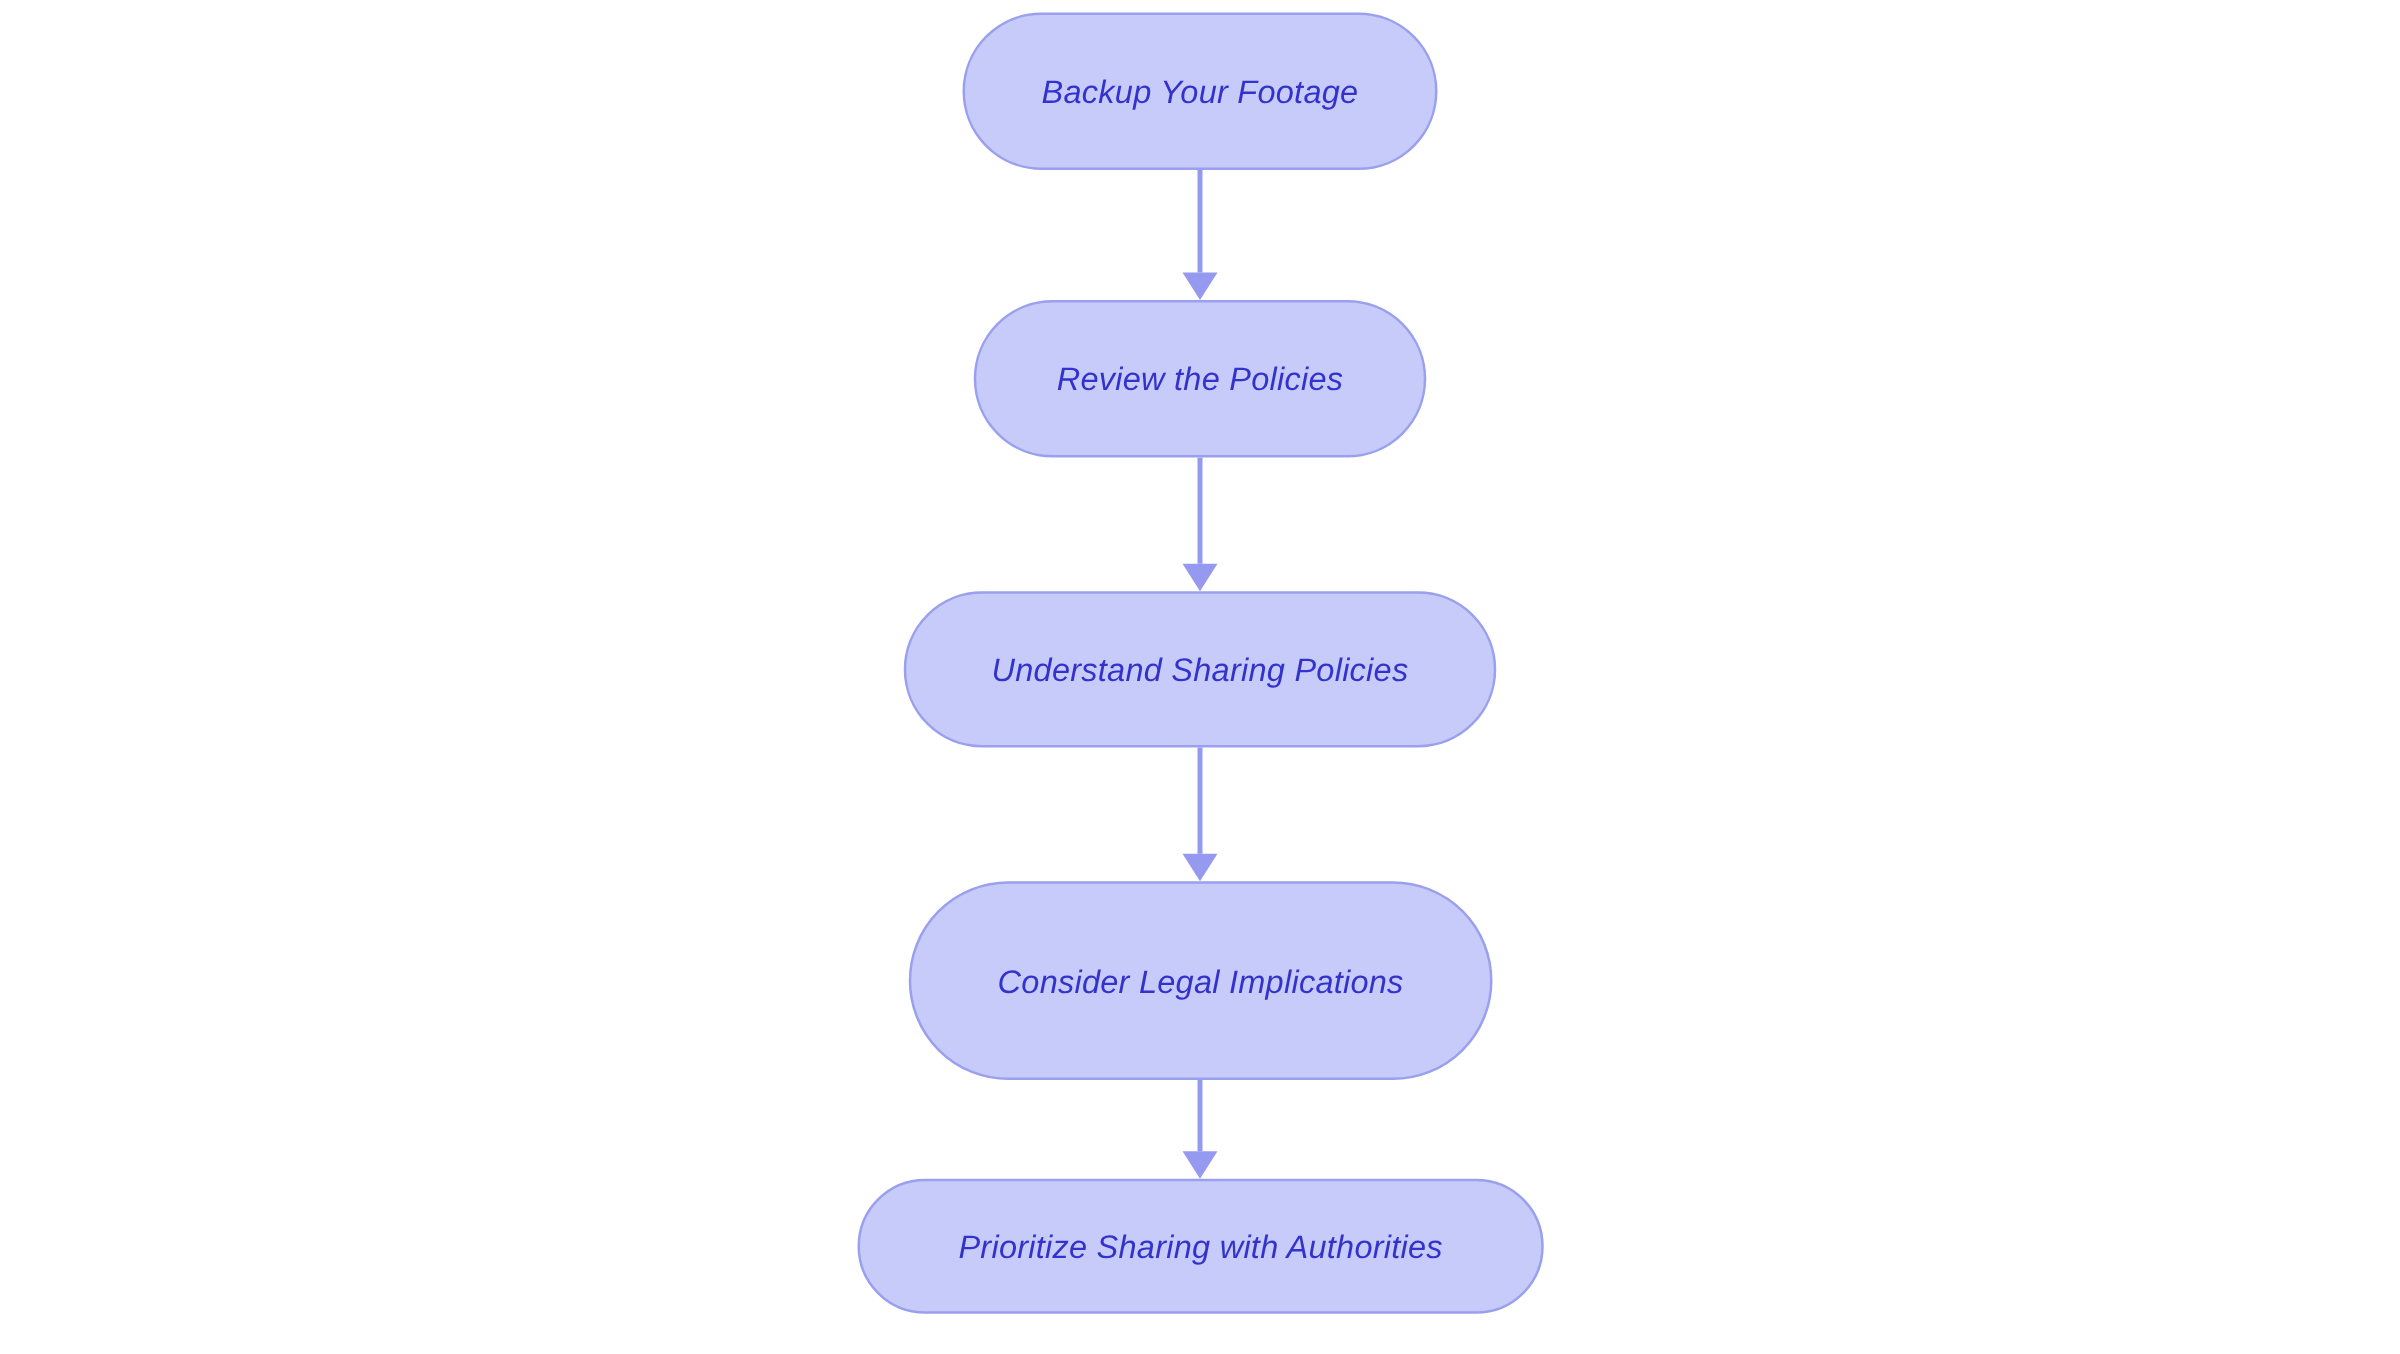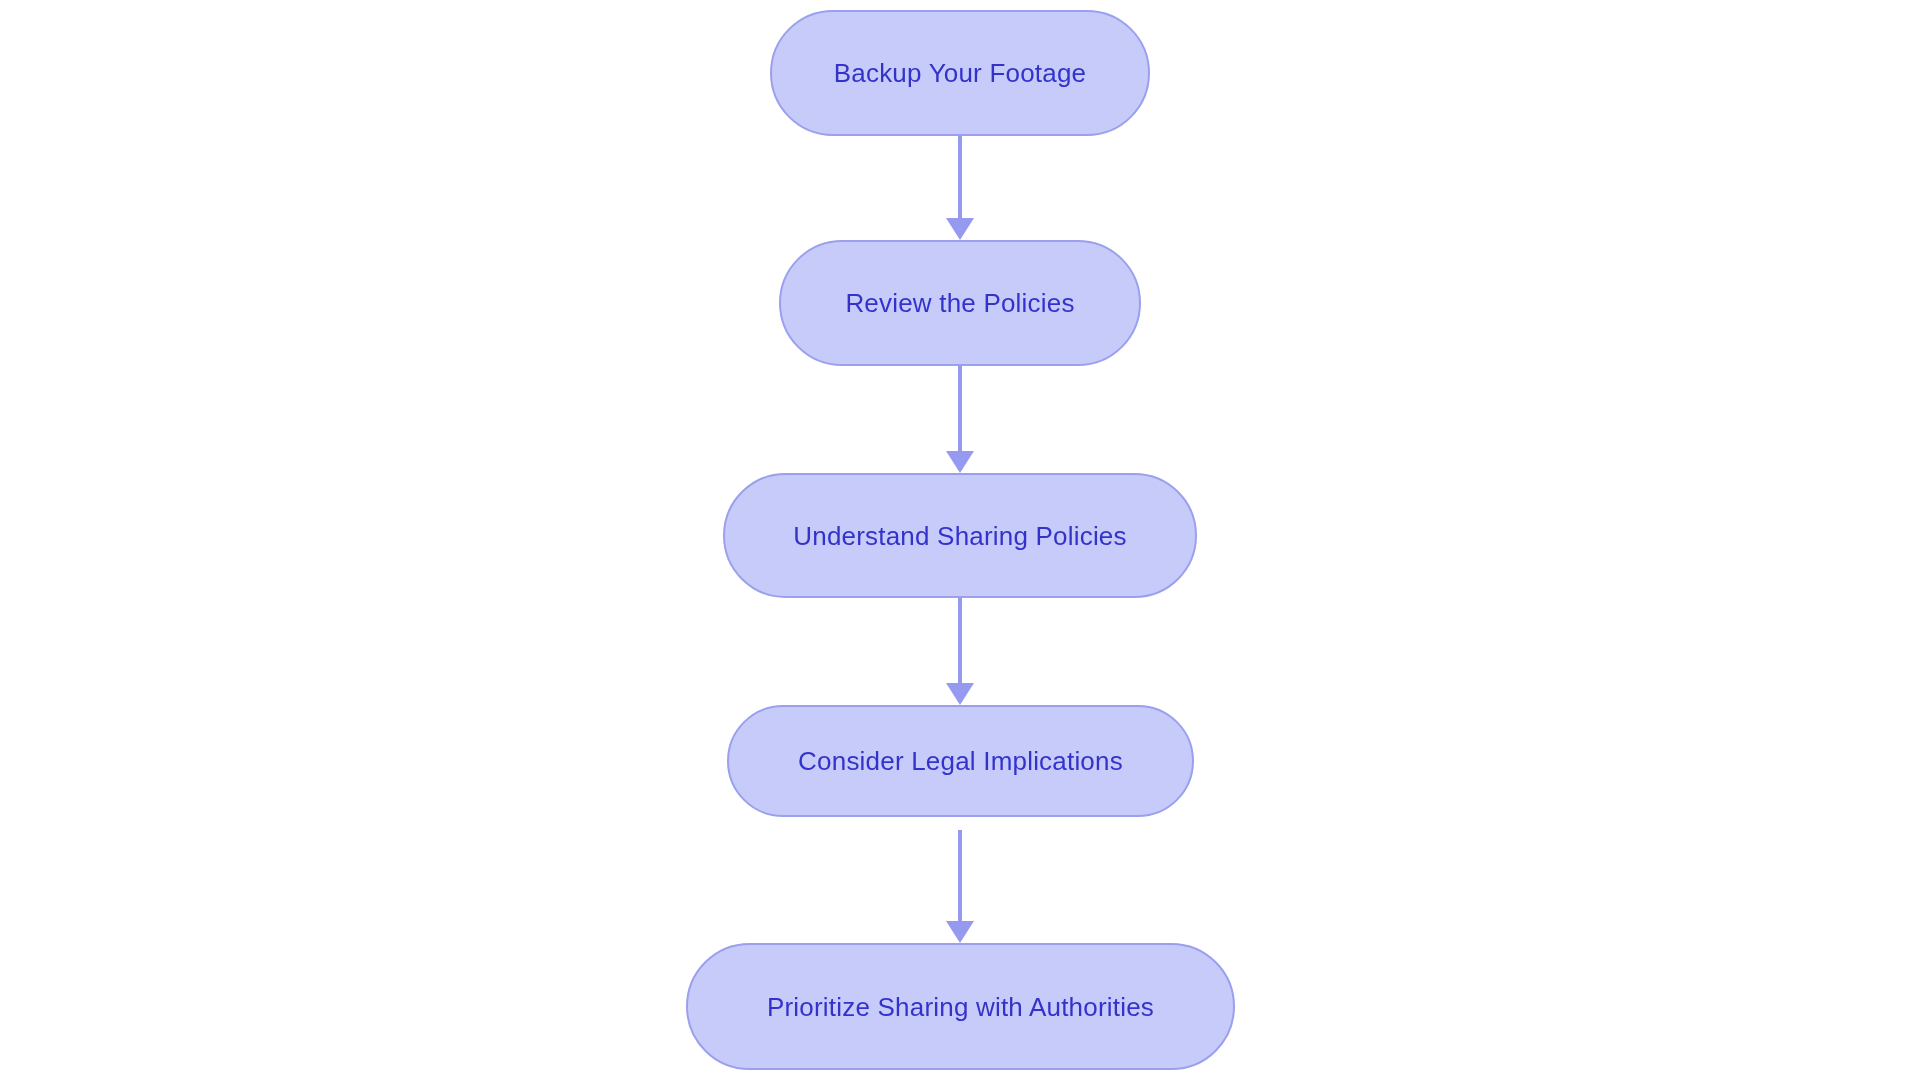--- a/index.html
+++ b/index.html
@@ -17,20 +17,21 @@
     height: 1083px;
     background: #ffffff;
     overflow: hidden;
   }
   .flow-column {
     position: absolute;
     left: 0;
     top: 0;
     width: 1920px;
     height: 1083px;
+    font-style: italic;
   }
   
   .node {
     position: absolute;
     box-sizing: border-box;
     display: flex;
     align-items: center;
     justify-content: center;
     background: #c7cbf9;
     border: 2px solid #9aa0ed;
@@ -43,22 +44,22 @@
     font-weight: 400;
     letter-spacing: 0.2px;
     line-height: 1;
     white-space: nowrap;
     text-align: center;
   }
   
   .node-1 { left: 770px;  top: 10px;   width: 380px; height: 126px; }
   .node-2 { left: 779px;  top: 240px;  width: 362px; height: 126px; }
   .node-3 { left: 723px;  top: 473px;  width: 474px; height: 125px; }
-  .node-4 { left: 727px;  top: 705px;  width: 467px; height: 112px; }
-  .node-5 { left: 686px;  top: 943px;  width: 549px; height: 127px; }
+  .node-4 { left: 727px;  top: 705px;  width: 467px; height: 159px; }
+  .node-5 { left: 686px;  top: 943px;  width: 549px; height: 108px; }
 
   
   .connector {
     position: absolute;
     z-index: 1;
     pointer-events: none;
   }
   .connector .stem {
     position: absolute;
     left: 0;

